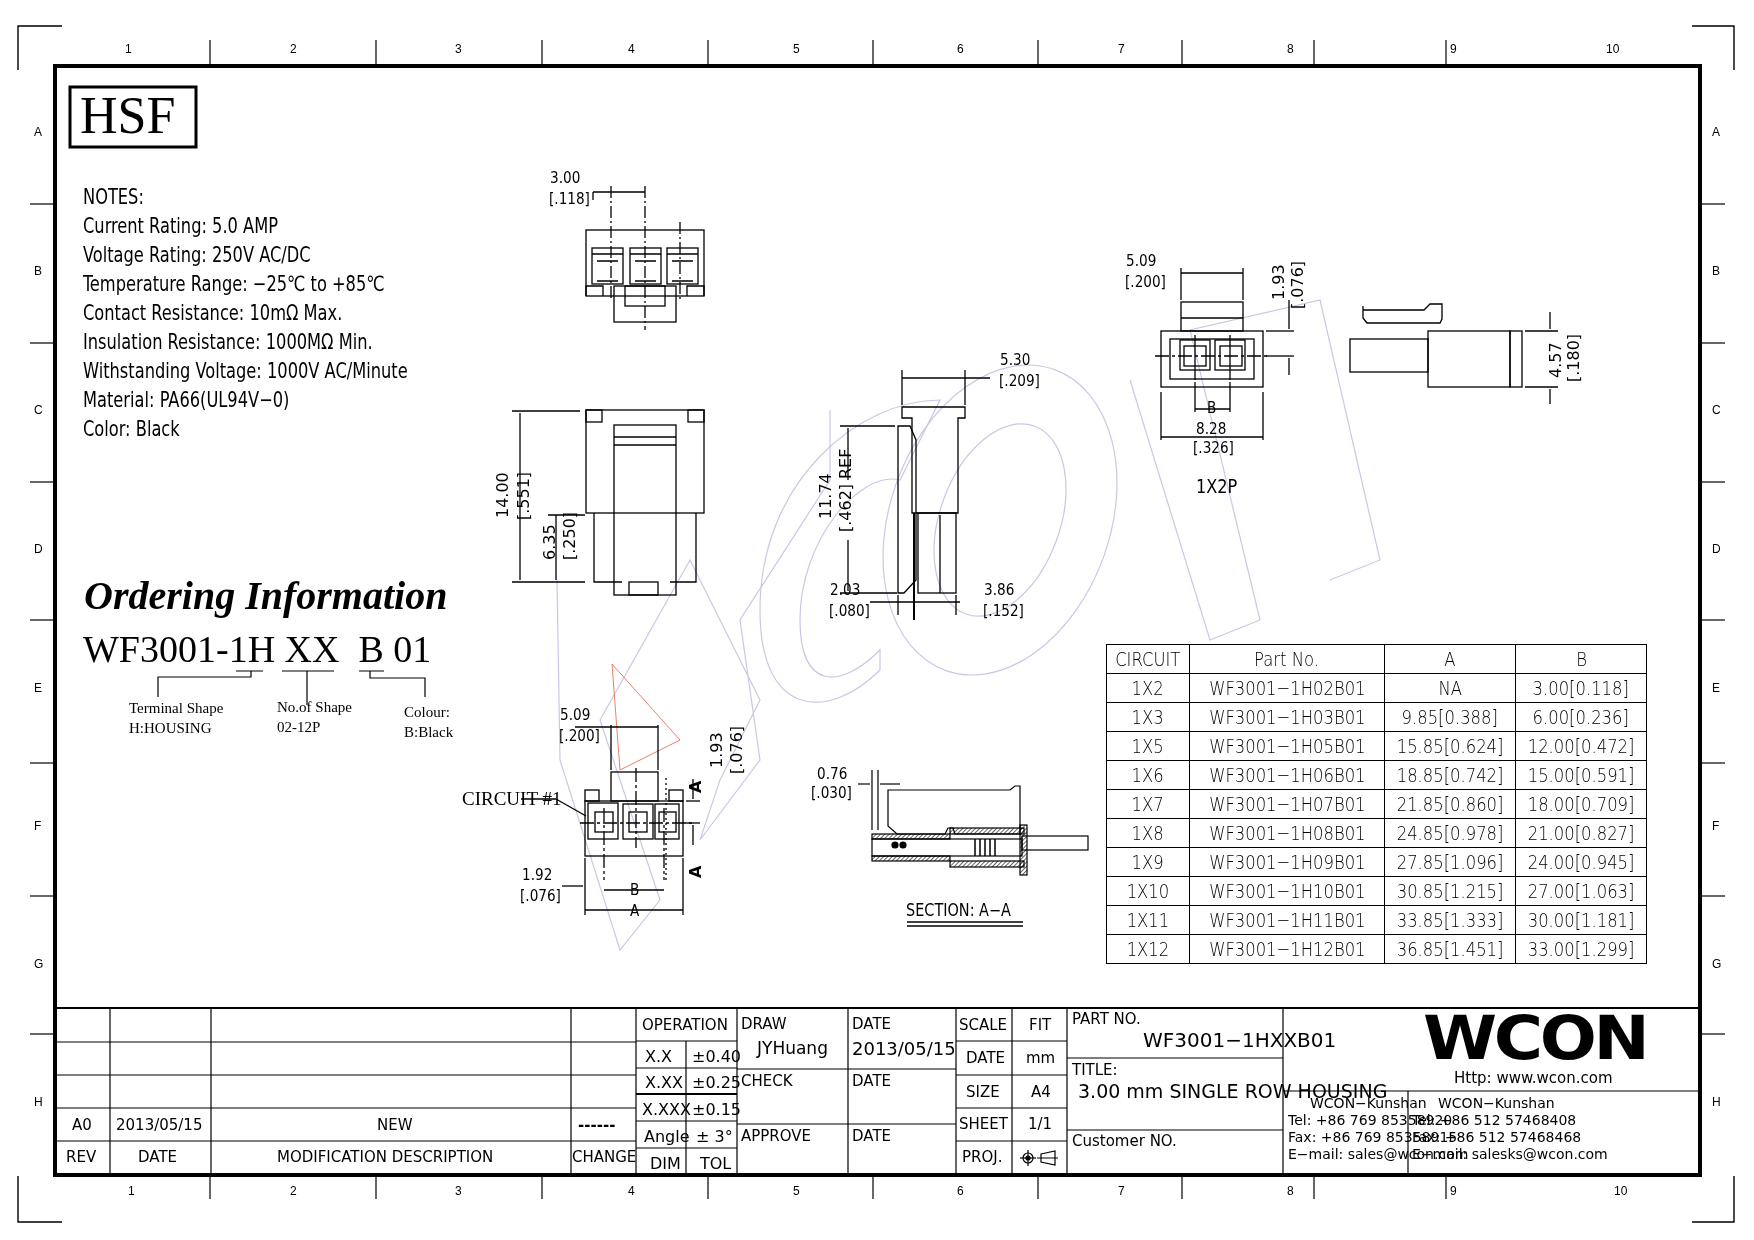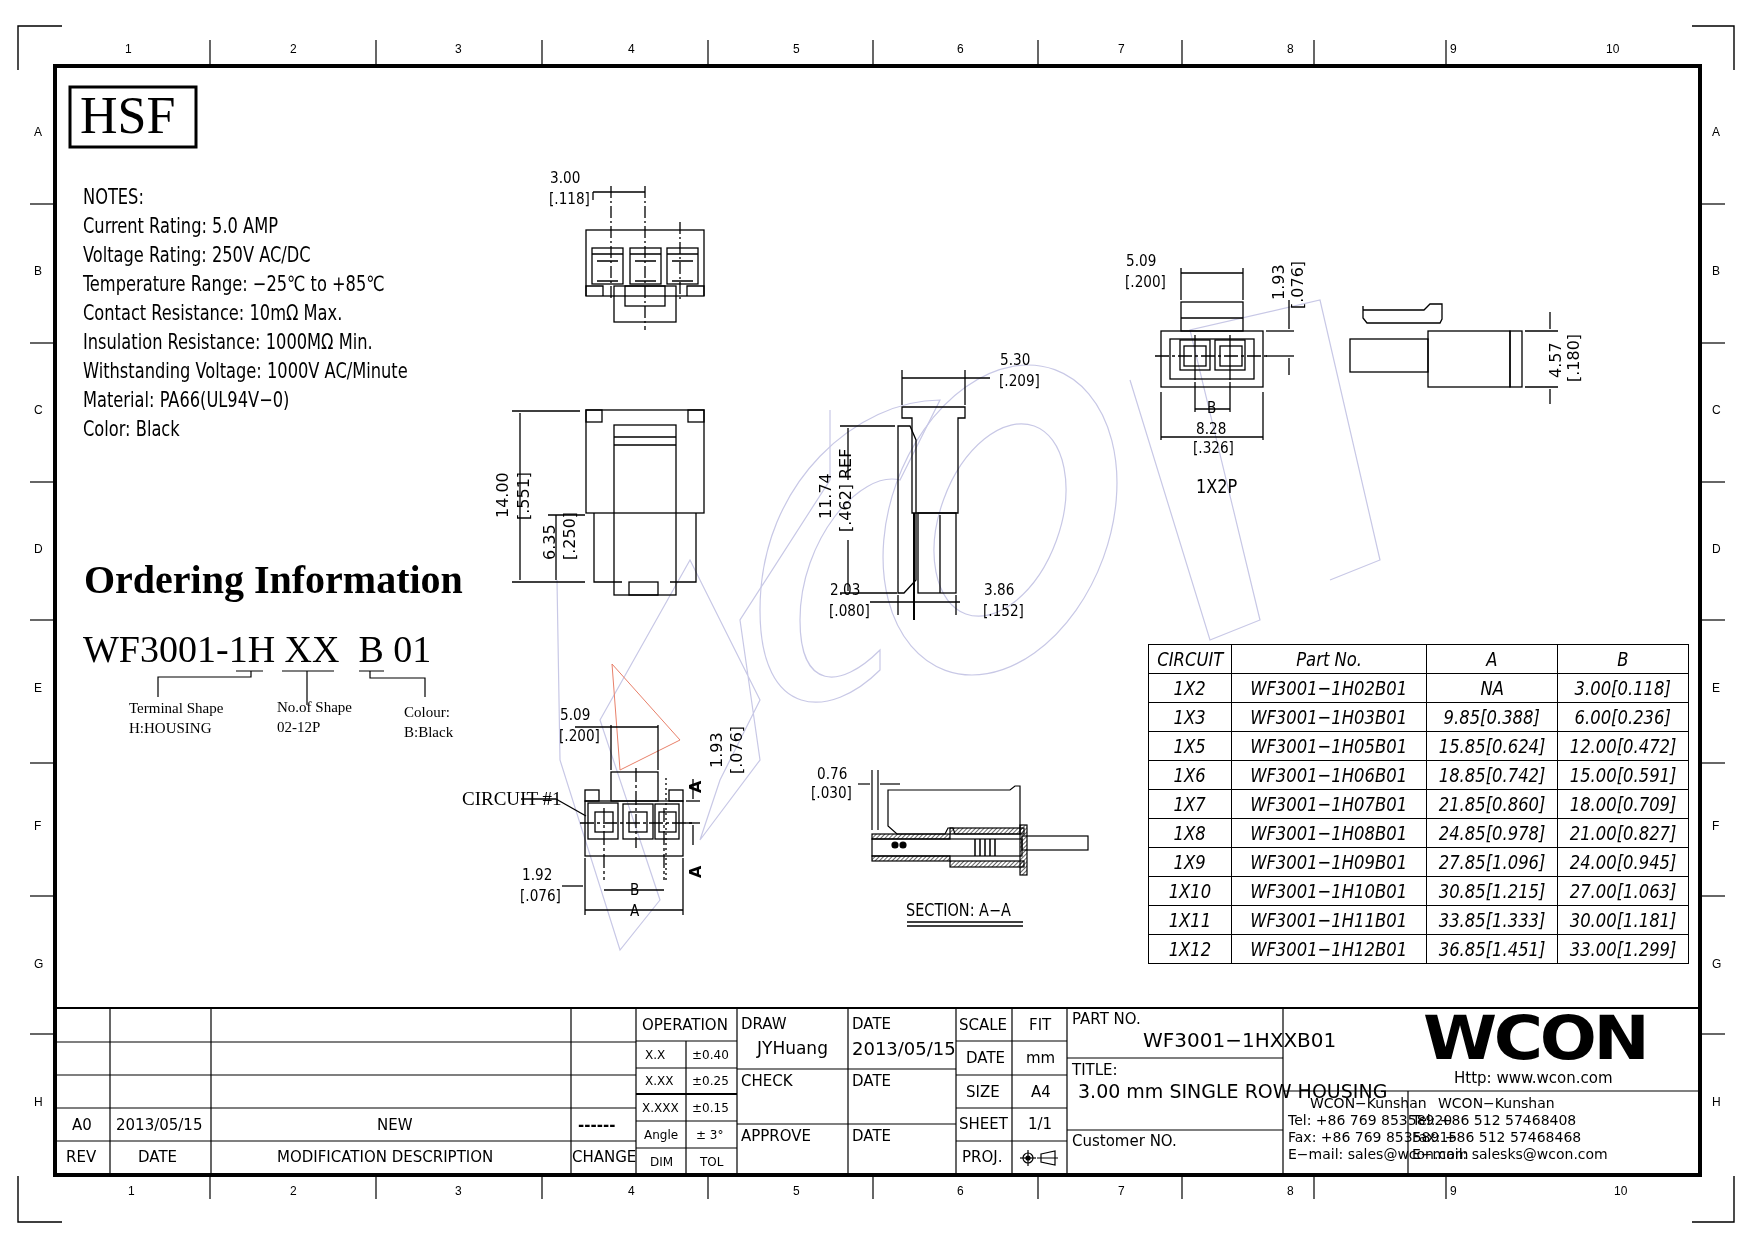--- a/index.html
+++ b/index.html
@@ -5,26 +5,26 @@
   html, body { margin: 0; padding: 0; background: #ffffff; }
   body { width: 1754px; height: 1240px; position: relative; overflow: hidden;
          font-family: "DejaVu Sans", sans-serif; color: #000; }
   svg { position: absolute; left: 0; top: 0; }
   .abs { position: absolute; white-space: nowrap; line-height: 1; }
   .serif { font-family: "Liberation Serif", "DejaVu Serif", serif; }
   .zone { font-size: 12px; font-family: "Liberation Sans", sans-serif; }
   .notes div { font-size: 21px; height: 29px; font-family: "DejaVu Sans Condensed", "DejaVu Sans", sans-serif; font-stretch: condensed; transform: scaleX(0.86); transform-origin: left; }
   .dim { font-size: 16px; font-family: "DejaVu Sans", sans-serif; transform: scaleX(0.85); transform-origin: left; }
   .dimv { font-size: 16px; font-family: "DejaVu Sans", sans-serif; transform-origin: left top; }
-  table.ptab { position: absolute; left: 1148px; top: 644px; border-collapse: collapse; font-style: italic; }
+  table.ptab { position: absolute; left: 1106px; top: 644px; border-collapse: collapse; }
   table.ptab td, table.ptab th { border: 1.6px solid #000; font-weight: 300; font-size: 20px; height: 28px;
         text-align: center; padding: 0; font-family: "DejaVu Sans", sans-serif; }
   table.ptab th span, table.ptab td span { display: inline-block; transform: scaleX(0.82); }
   .tb { font-size: 15px; font-family: "DejaVu Sans", sans-serif; }
-  .tbs { font-size: 12px; font-family: "DejaVu Sans", sans-serif; }
+  .tbs { font-size: 16px; font-family: "DejaVu Sans", sans-serif; }
 </style>
 </head>
 <body>
 
 <svg width="1754" height="1240" viewBox="0 0 1754 1240">
 
   <g stroke="#000" stroke-width="1.4" fill="none">
     <path d="M18 70 V26 H62"></path>
     <path d="M1692 26 H1734 V70"></path>
     <path d="M18 1176 V1222 H62"></path>
@@ -325,21 +325,21 @@
   <div>Current Rating: 5.0 AMP</div>
   <div>Voltage Rating: 250V AC/DC</div>
   <div>Temperature Range: −25℃ to +85℃</div>
   <div>Contact Resistance: 10mΩ Max.</div>
   <div>Insulation Resistance: 1000MΩ Min.</div>
   <div>Withstanding Voltage: 1000V AC/Minute</div>
   <div>Material: PA66(UL94V−0)</div>
   <div>Color: Black</div>
 </div>
 
-<div class="abs serif" style="left:84px;top:560px;font-size:40px;font-weight:bold">Ordering Information</div>
+<div class="abs serif" style="left:84px;top:576px;font-size:40px;font-style:italic;font-weight:bold">Ordering Information</div>
 <div class="abs serif" style="left:83px;top:630px;font-size:38px">
   <span>WF3001-1</span><span>H</span>&nbsp;<span>XX</span>&nbsp;&nbsp;<span>B</span>&nbsp;<span>01</span>
 </div>
 <div class="abs serif" style="left:129px;top:698px;font-size:15px;line-height:20px">
   <div>Terminal Shape</div>
   <div>H:HOUSING</div>
 </div>
 <div class="abs serif" style="left:277px;top:697px;font-size:15px;line-height:20px">
   <div>No.of Shape</div>
   <div>02-12P</div>

